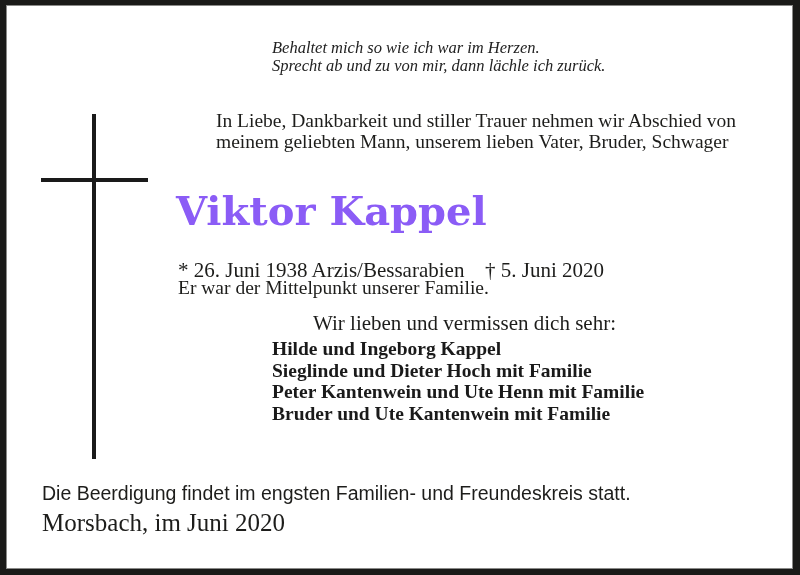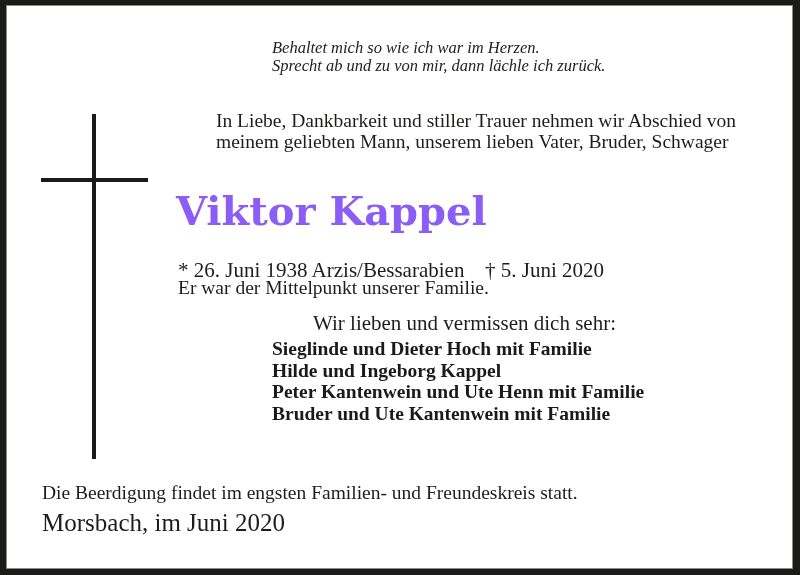--- a/index.html
+++ b/index.html
@@ -44,21 +44,21 @@
       font-size: 21px; line-height: 22px; margin-left: 41px;
     }
     .mourners {
       left: 266px; top: 333px;
       font-family: "Liberation Serif", "DejaVu Serif", serif;
       font-weight: bold; font-size: 19.5px; line-height: 21.5px; color: #1a1a1a;
     }
     .mourners div { height: 21.5px; }
     .funeral {
       left: 36px; top: 477px;
-      font-family: Liberation Serif, serif;
+      font-family: Liberation Sans, sans-serif;
       font-size: 19.5px; line-height: 22px;
     }
     .place-date {
       left: 36px; top: 507px;
       font-family: "Liberation Serif", "DejaVu Serif", serif;
       font-size: 25px; line-height: 22px;
     }
     .cross-v { position: absolute; left: 86px; top: 109px; width: 4px; height: 345px; background: #1a1a1a; }
     .cross-h { position: absolute; left: 35px; top: 173px; width: 107px; height: 4px; background: #1a1a1a; }
   </style>
@@ -87,22 +87,22 @@
   <div class="abs dates">
     <span>* 26. Juni 1938 Arzis/Bessarabien</span>
     <span class="death">† 5. Juni 2020</span>
   </div>
 
   <div class="abs center-line">Er war der Mittelpunkt unserer Familie.</div>
 
   <div class="abs mourn-intro">Wir lieben und vermissen dich sehr:</div>
 
   <div class="abs mourners">
+    <div>Hilde und Ingeborg Kappel</div>
     <div>Sieglinde und Dieter Hoch mit Familie</div>
-    <div>Hilde und Ingeborg Kappel</div>
     <div>Peter Kantenwein und Ute Henn mit Familie</div>
     <div>Bruder und Ute Kantenwein mit Familie</div>
   </div>
 
   <div class="abs funeral">Die Beerdigung findet im engsten Familien- und Freundeskreis statt.</div>
 
   <div class="abs place-date">Morsbach, im Juni 2020</div>
 
 </div>
 

